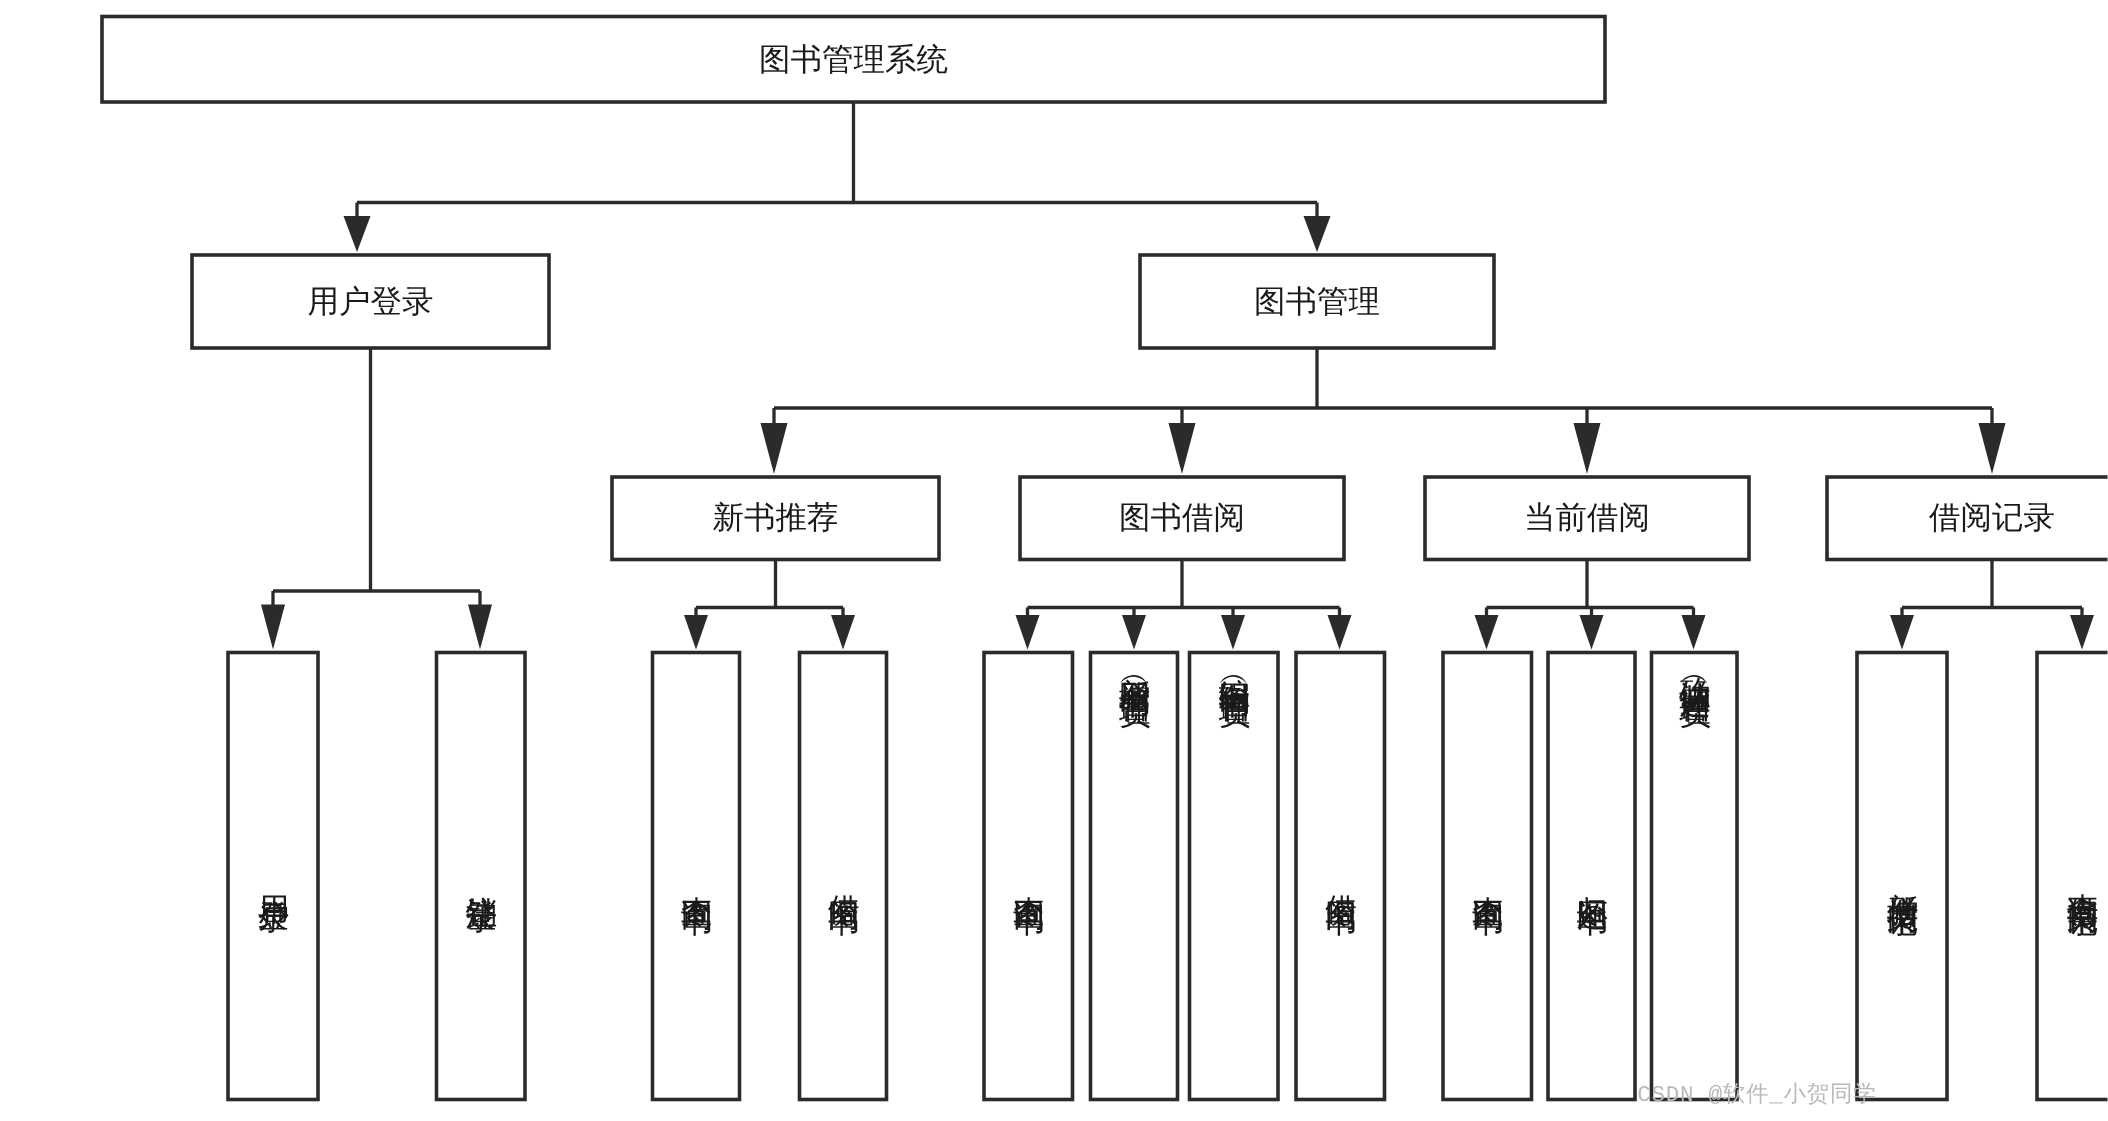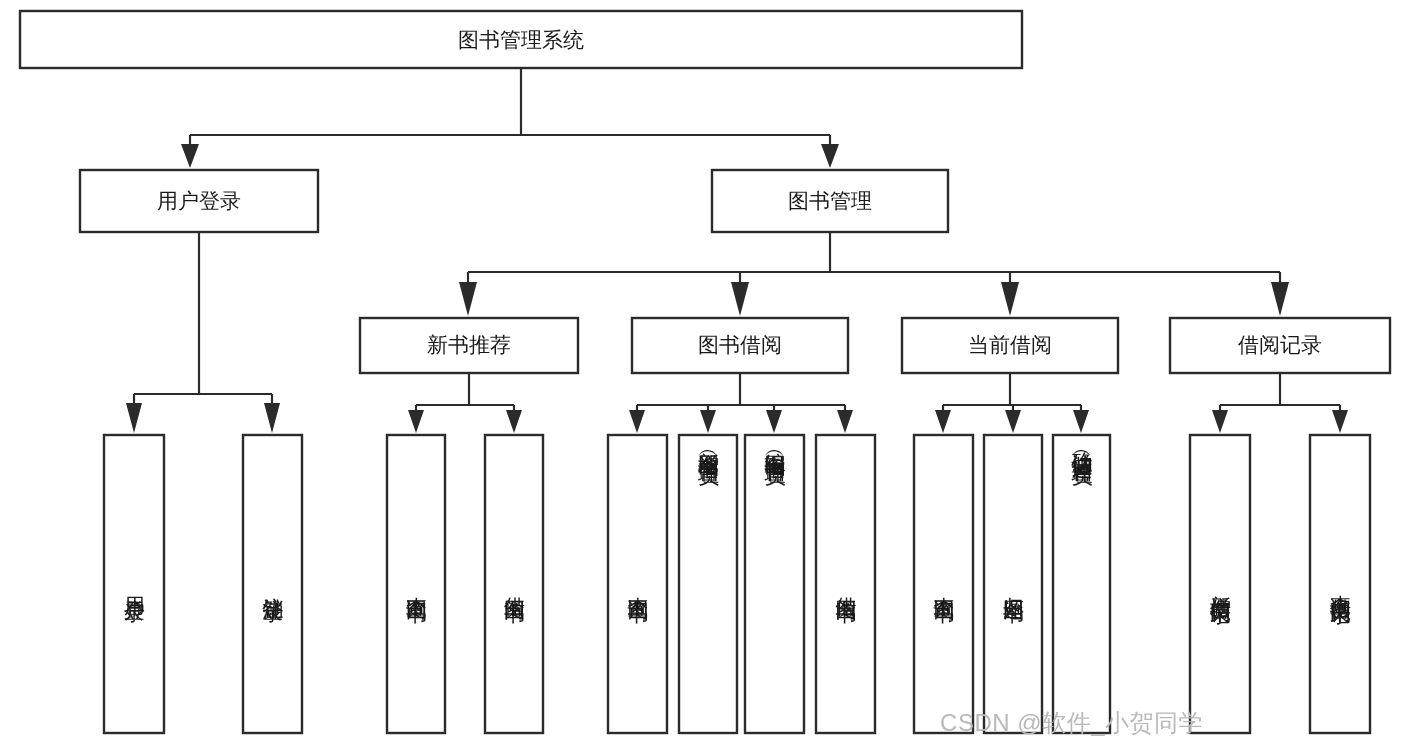--- a/index.html
+++ b/index.html
@@ -13,20 +13,21 @@
     width: 1405px;
     height: 747px;
     overflow: hidden;
     position: relative;
   }
   #diagram-root {
     position: relative;
     width: 1213px;
     height: 747px;
     background: #ffffff;
+    margin-left: 48px;
   }
   svg.diagram {
     position: absolute;
     top: 0;
     left: 0;
     width: 1405px;
     height: 747px;
     display: block;
   }
   .node-rect {
@@ -65,22 +66,22 @@
     position: absolute;
     display: flex;
     align-items: center;
     justify-content: center;
     pointer-events: none;
   }
   .watermark {
     position: absolute;
     right: 10px;
     bottom: 8px;
-    font-family: Liberation Sans, sans-serif;
-    font-size: 24px;
+    font-family: Liberation Mono, monospace;
+    font-size: 15px;
     color: #b9b9b9;
     letter-spacing: 0.5px;
     white-space: nowrap;
   }
 </style>
 </head>
 <body>
 
 <div id="diagram-root">
 

